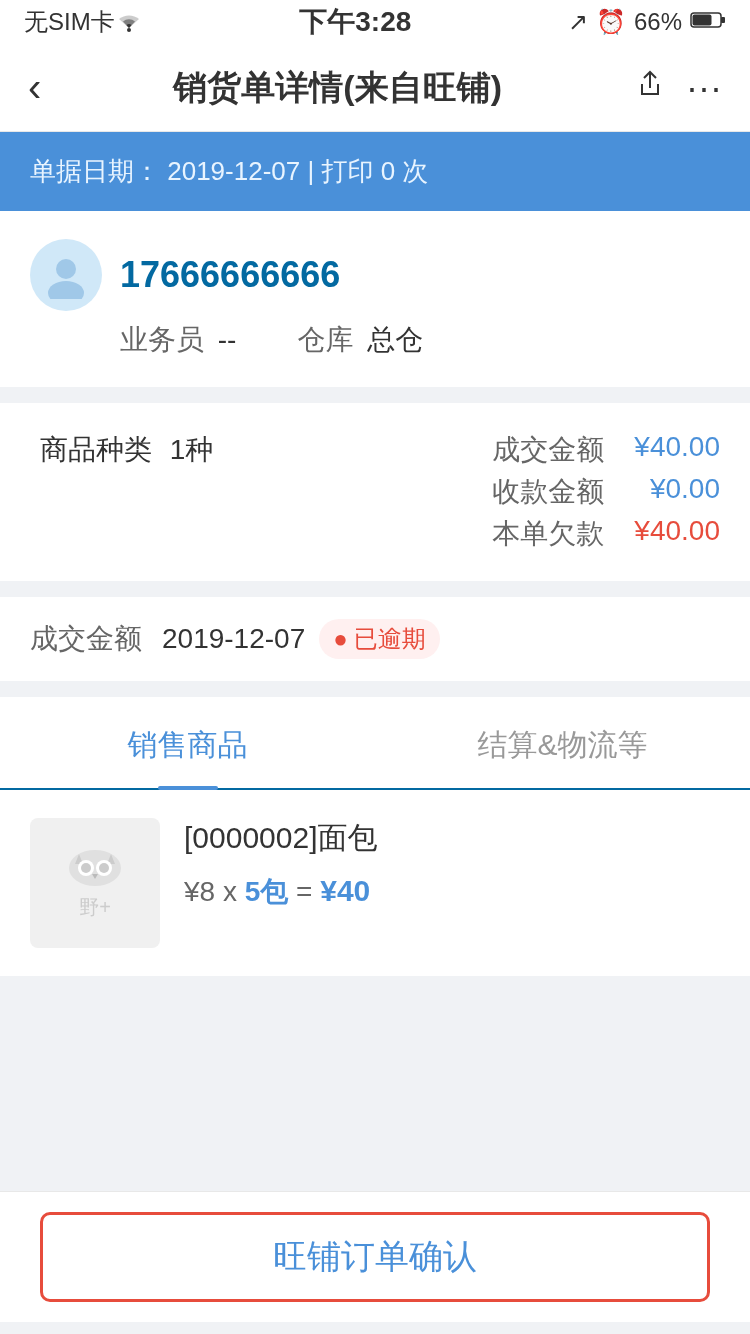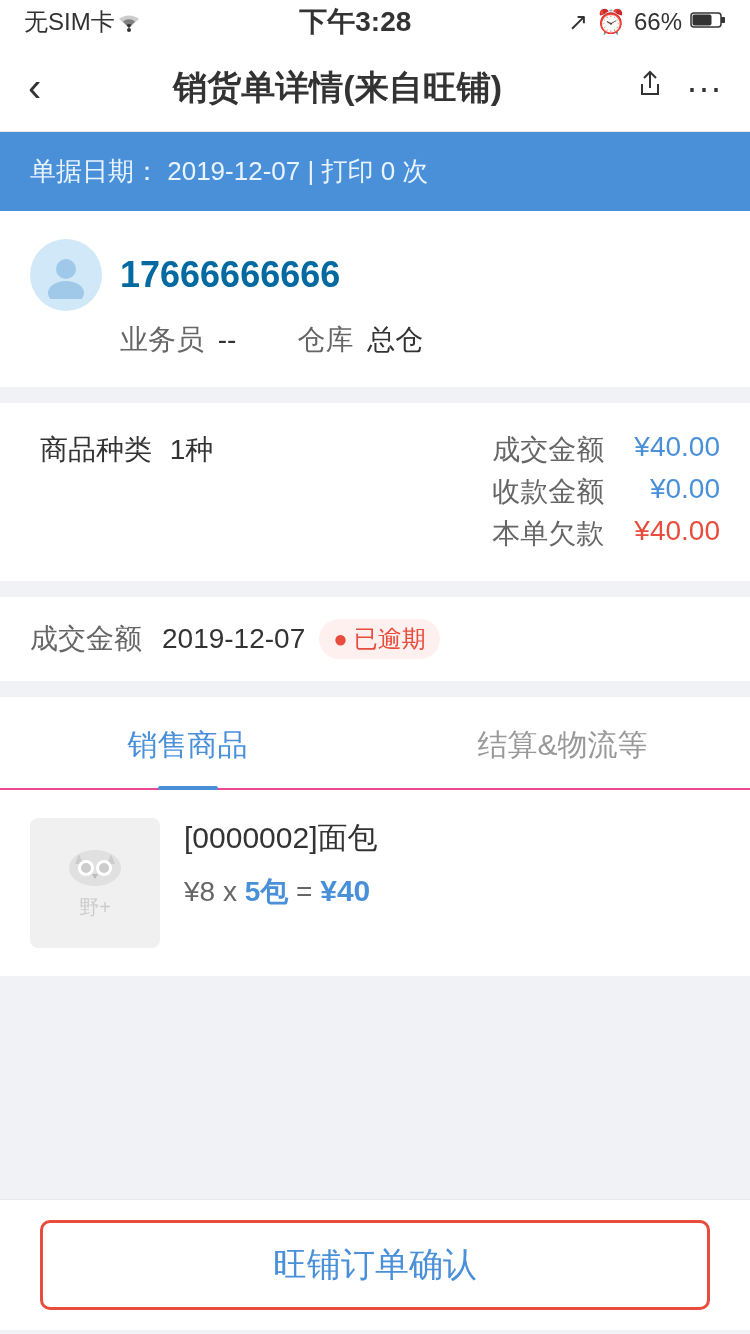--- a/index.html
+++ b/index.html
@@ -191,21 +191,21 @@
       gap: 6px;
     }
 
     
     .tabs-section {
       background: #fff;
       margin-bottom: 0;
     }
     .tabs-header {
       display: flex;
-      border-bottom: 2px solid #ec4899;
+      border-bottom: 2px solid #0369a1;
     }
     .tab-item {
       flex: 1;
       text-align: center;
       padding: 28px 0 22px;
       font-size: 30px;
       color: #999;
       position: relative;
       cursor: pointer;
     }
@@ -275,21 +275,21 @@
     }
     .product-price .total {
       color: #4a90d9;
       font-weight: 700;
       font-size: 30px;
     }
 
     
     .bottom-bar {
       position: fixed;
-      bottom: 4px;
+      bottom: 12px;
       left: 0;
       width: 750px;
       background: #fff;
       padding: 20px 40px;
       border-top: 1px solid #e8e8e8;
     }
     .confirm-btn {
       width: 100%;
       height: 90px;
       border: 3px solid #e74c3c;

